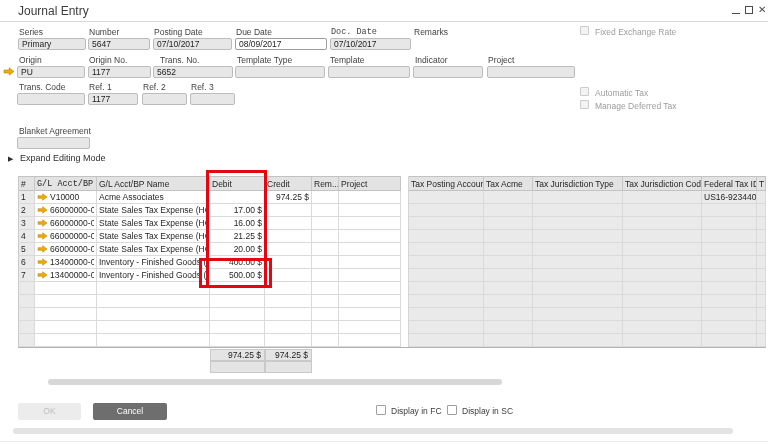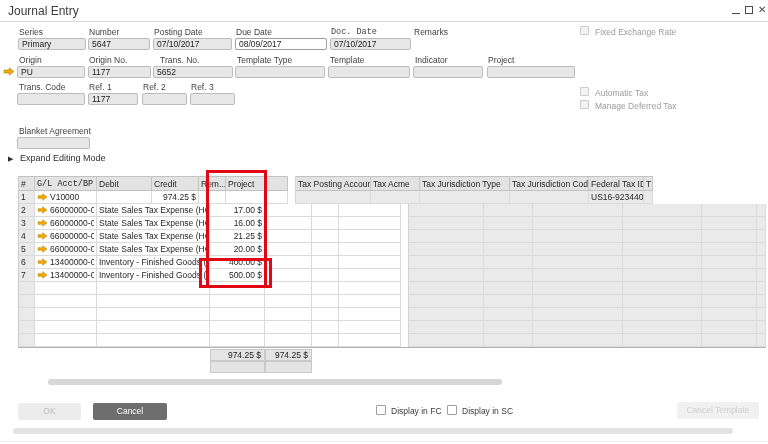--- a/index.html
+++ b/index.html
@@ -1,19 +1,19 @@
 <!DOCTYPE html>
 <html><head>
 <meta charset="utf-8">
 <style>
   html,body{margin:0;padding:0;background:#fff;}
   .win{position:relative;width:768px;height:444px;background:#fff;overflow:hidden;
        font-family:"Liberation Sans",sans-serif;color:#333;}
   .abs{position:absolute;}
-  .title{font-size:12px;color:#3c3c3c;}
+  .title{font-size:12px;color:#3c3c3c;margin-left:10px;}
   .sep{position:absolute;height:1px;background:#d9d9d9;}
   .lbl{position:absolute;font-size:8.5px;color:#424242;white-space:nowrap;}
   .box{position:absolute;height:12px;background:#e7e7e7;border:1px solid #bcbcbc;border-radius:2px;
        font-size:8.5px;line-height:10px;padding:0 3px;color:#222;white-space:nowrap;overflow:hidden;
        box-sizing:border-box;}
   .box.edit{background:#fff;border-color:#9f9f9f;}
   .cb{position:absolute;width:9px;height:9px;background:#fff;border:1px solid #9f9f9f;border-radius:1px;box-sizing:border-box;}
   .cb.dis{border-color:#cbcbcb;background:#f3f3f3;}
   .cb.big{width:10px;height:10px;}
   .cblbl{position:absolute;font-size:8.5px;color:#3c3c3c;white-space:nowrap;}
@@ -111,20 +111,21 @@
   <div class="lbl" style="left:19px;top:126px;">Blanket Agreement</div>
   <div class="box" style="left:17px;top:137px;width:73px;"></div>
 
   <span class="abs expand-tri" style="left:8px;top:155px;">▶</span>
   <span class="abs expand-lbl" style="left:20px;top:153px;">Expand Editing Mode</span>
 
   <div class="tbl" id="tbl">
     <div class="trow thead" id="thead">
         <div class="tc" style="width: 17px;">#</div>
         <div class="tc" style="width: 62px; font-family: Liberation Mono, monospace;">G/L Acct/BP ...</div>
+        <div class="tc" style="width: 113px;">G/L Acct/BP Name</div>
         <div class="tc" style="width: 55px;">Debit</div>
         <div class="tc" style="width: 47px;">Credit</div>
         <div class="tc" style="width: 27px;">Rem...</div>
         <div class="tc" style="width: 62px;">Project</div>
         <div class="tc spacer" style="width: 8px;"></div>
         <div class="tc" style="width: 75px;">Tax Posting Account</div>
         <div class="tc" style="width: 49px;">Tax Acme</div>
         <div class="tc" style="width: 90px;">Tax Jurisdiction Type</div>
         <div class="tc" style="width: 79px;">Tax Jurisdiction Code</div>
         <div class="tc" style="width: 55px;">Federal Tax ID</div>
@@ -133,20 +134,21 @@
   <div class="trow">
         <div class="tc shaded" style="width: 17px;">1</div>
         <div class="tc" style="width: 62px;">
           <span class="arrow-ic">
             <svg width="11" height="8" viewBox="0 0 12 9">
               <path d="M1 3 h5.2 V0.8 L11 4.5 L6.2 8.2 V6 H1 z" fill="#F0AB00" stroke="#b97f00" stroke-width="0.6"></path>
             </svg>
           </span>
           <span style="overflow: hidden; white-space: nowrap;">V10000</span>
         </div>
+        <div class="tc" style="width: 113px;">Acme Associates</div>
         <div class="tc right" style="width: 55px;"></div>
         <div class="tc right" style="width: 47px;">974.25 $</div>
         <div class="tc" style="width: 27px;"></div>
         <div class="tc" style="width: 62px;"></div>
         <div class="tc spacer" style="width: 8px;"></div>
         <div class="tc shaded" style="width: 75px;"></div>
         <div class="tc shaded" style="width: 49px;"></div>
         <div class="tc shaded" style="width: 90px;"></div>
         <div class="tc shaded" style="width: 79px;"></div>
         <div class="tc shaded" style="width: 55px;">US16-923440</div>
@@ -382,17 +384,16 @@
   <div class="redbox" style="left: 199px; top: 258px; width: 73px; height: 30px; border-color: rgb(227, 6, 19);"></div>
 
   <div class="hscroll" style="left:48px;top:379px;width:454px;height:6px;"></div>
 
   <div class="btn primary-dis" style="left:18px;top:403px;width:63px;">OK</div>
   <div class="btn dark" style="left:93px;top:403px;width:74px;">Cancel</div>
   <div class="cb big" style="left:376px;top:405px;"></div>
   <div class="cblbl" style="left:391px;top:406px;">Display in FC</div>
   <div class="cb big" style="left:447px;top:405px;"></div>
   <div class="cblbl" style="left:462px;top:406px;">Display in SC</div>
-  <div class="btn ghost" style="left:677px;top:402px;width:82px;">Cancel Template</div>
 
   <div class="statusbar" style="left:13px;top:428px;width:720px;height:6px;"></div>
   <div class="sep" style="left:0;top:441px;width:768px;background:#ececec;"></div>
 </div>
 
 </body></html>

